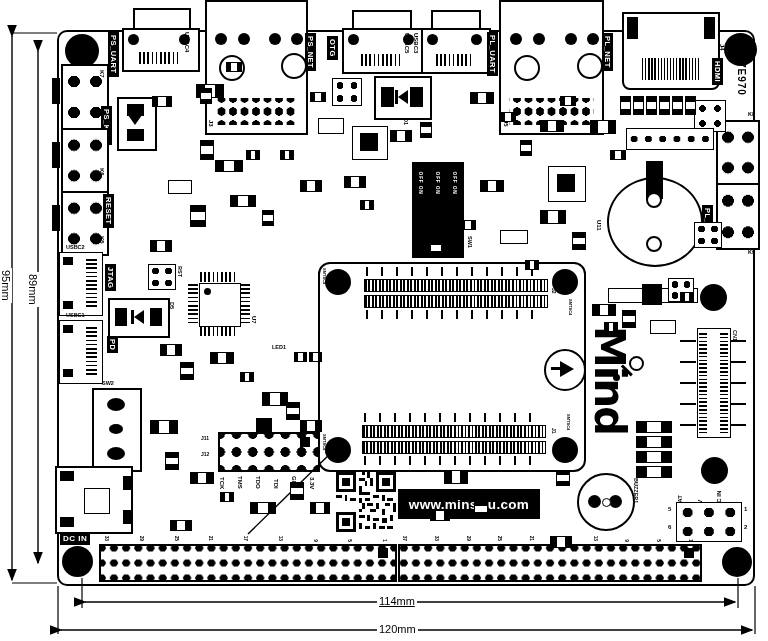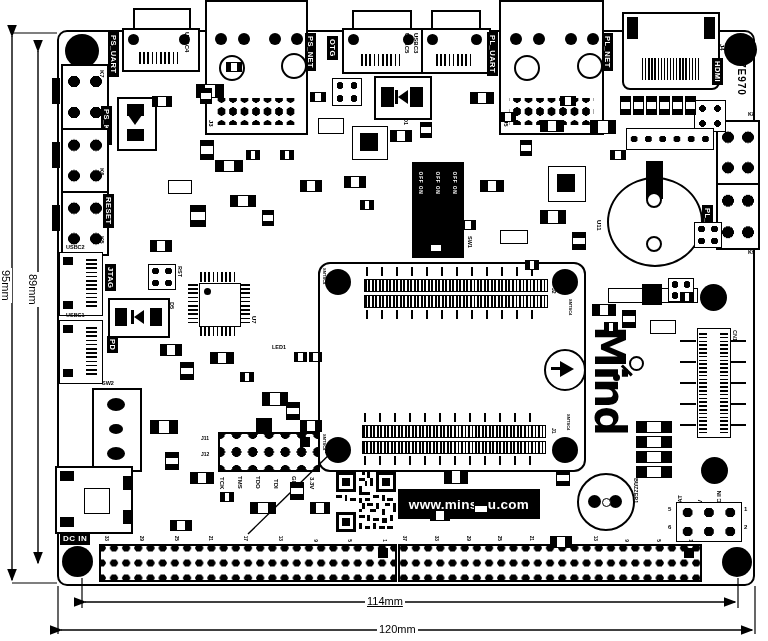--- a/index.html
+++ b/index.html
@@ -375,21 +375,21 @@
     <line x1="82" y1="578" x2="82" y2="608" stroke="#000" stroke-width="1.2"></line>
     <line x1="738" y1="578" x2="738" y2="608" stroke="#000" stroke-width="1.2"></line>
     <line x1="85" y1="602" x2="735" y2="602" stroke="#000" stroke-width="1.4" marker-start="url(#ar)" marker-end="url(#ar)"></line>
     <line x1="58" y1="586" x2="58" y2="634" stroke="#000" stroke-width="1.2"></line>
     <line x1="755" y1="586" x2="755" y2="634" stroke="#000" stroke-width="1.2"></line>
     <line x1="61" y1="630" x2="752" y2="630" stroke="#000" stroke-width="1.4" marker-start="url(#ar)" marker-end="url(#ar)"></line>
     <line x1="248" y1="534" x2="336" y2="448" stroke="#000" stroke-width="1.4" marker-end="url(#ar)"></line>
   </svg>
   <div class="dimlab v" style="left:0px;top:268px;">95mm</div>
   <div class="dimlab v" style="left:27px;top:272px;">89mm</div>
-  <div class="dimlab" style="left:365px;top:595px;text-decoration:underline;">114mm</div>
+  <div class="dimlab" style="left:377px;top:595px;text-decoration:underline;">114mm</div>
   <div class="dimlab" style="left:377px;top:623px;">120mm</div>
 
 <div class="pass3" style="left: 196px; top: 84px; width: 26px; height: 12px;"></div>
     <div class="pass3" style="left: 226px; top: 62px; width: 14px; height: 8px;"></div>
     <div class="pass3" style="left: 152px; top: 96px; width: 18px; height: 9px;"></div>
     <div class="pass4" style="left: 200px; top: 140px; width: 12px; height: 18px;"></div>
     <div class="pass3" style="left: 215px; top: 160px; width: 26px; height: 10px;"></div>
     <div class="pass3" style="left: 246px; top: 150px; width: 12px; height: 8px;"></div>
     <div class="box1" style="left: 168px; top: 180px; width: 22px; height: 12px;"></div>
     <div class="pass4" style="left: 190px; top: 205px; width: 14px; height: 20px;"></div>

